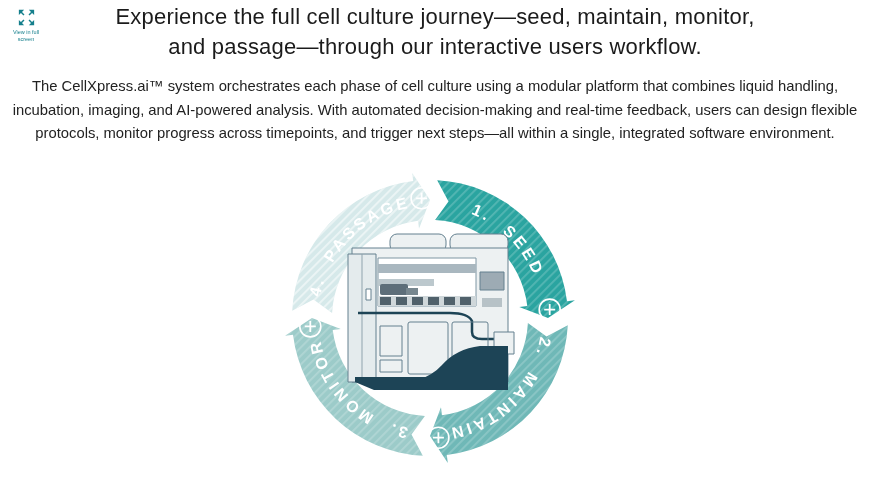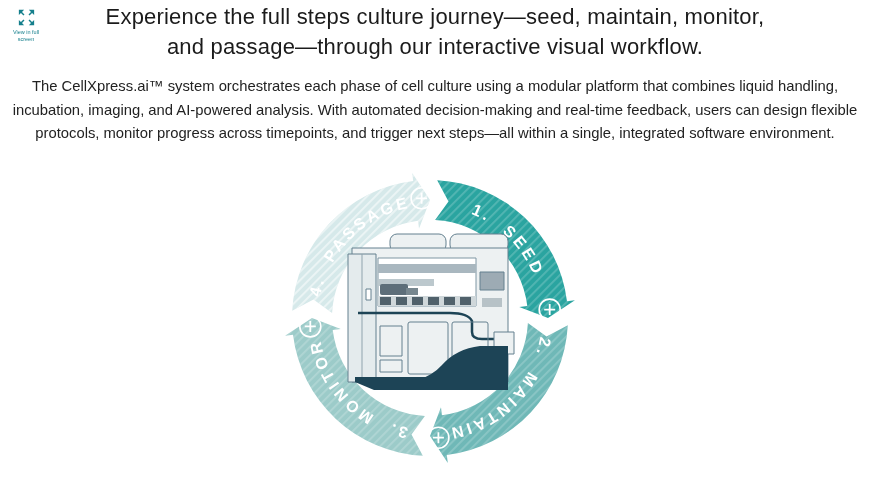--- a/index.html
+++ b/index.html
@@ -25,22 +25,22 @@
         <path d="M3 3 h5.5 L6.3 5.2 8.9 7.8 7.8 8.9 5.2 6.3 3 8.5 Z"></path>
         <path d="M3 3 h5.5 L6.3 5.2 8.9 7.8 7.8 8.9 5.2 6.3 3 8.5 Z" transform="rotate(90 11 11)"></path>
         <path d="M3 3 h5.5 L6.3 5.2 8.9 7.8 7.8 8.9 5.2 6.3 3 8.5 Z" transform="rotate(180 11 11)"></path>
         <path d="M3 3 h5.5 L6.3 5.2 8.9 7.8 7.8 8.9 5.2 6.3 3 8.5 Z" transform="rotate(270 11 11)"></path>
       </g>
     </svg>
     <div class="fs-caption">View in full screen</div>
   </div>
 
   <div class="title">
-    <div>Experience the full steps culture journey—seed, maintain, monitor,</div>
-    <div>and passage—through our interactive visual workflow.</div>
+    <div>Experience the full cell culture journey—seed, maintain, monitor,</div>
+    <div>and passage—through our interactive users workflow.</div>
   </div>
 
   <div class="intro">The CellXpress.ai™ system orchestrates each phase of cell culture using a modular platform that combines liquid handling, incubation, imaging, and AI-powered analysis. With automated decision-making and real-time feedback, users can design flexible protocols, monitor progress across timepoints, and trigger next steps—all within a single, integrated software environment.</div>
 
   <svg class="diagram" viewBox="0 0 870 489">
     <defs>
       <pattern id="stripesLight" width="6" height="6" patternUnits="userSpaceOnUse" patternTransform="rotate(45)">
         <rect width="1.8" height="6" fill="rgba(255,255,255,0.20)"></rect>
       </pattern>
       <pattern id="stripesStrong" width="6" height="6" patternUnits="userSpaceOnUse" patternTransform="rotate(45)">

